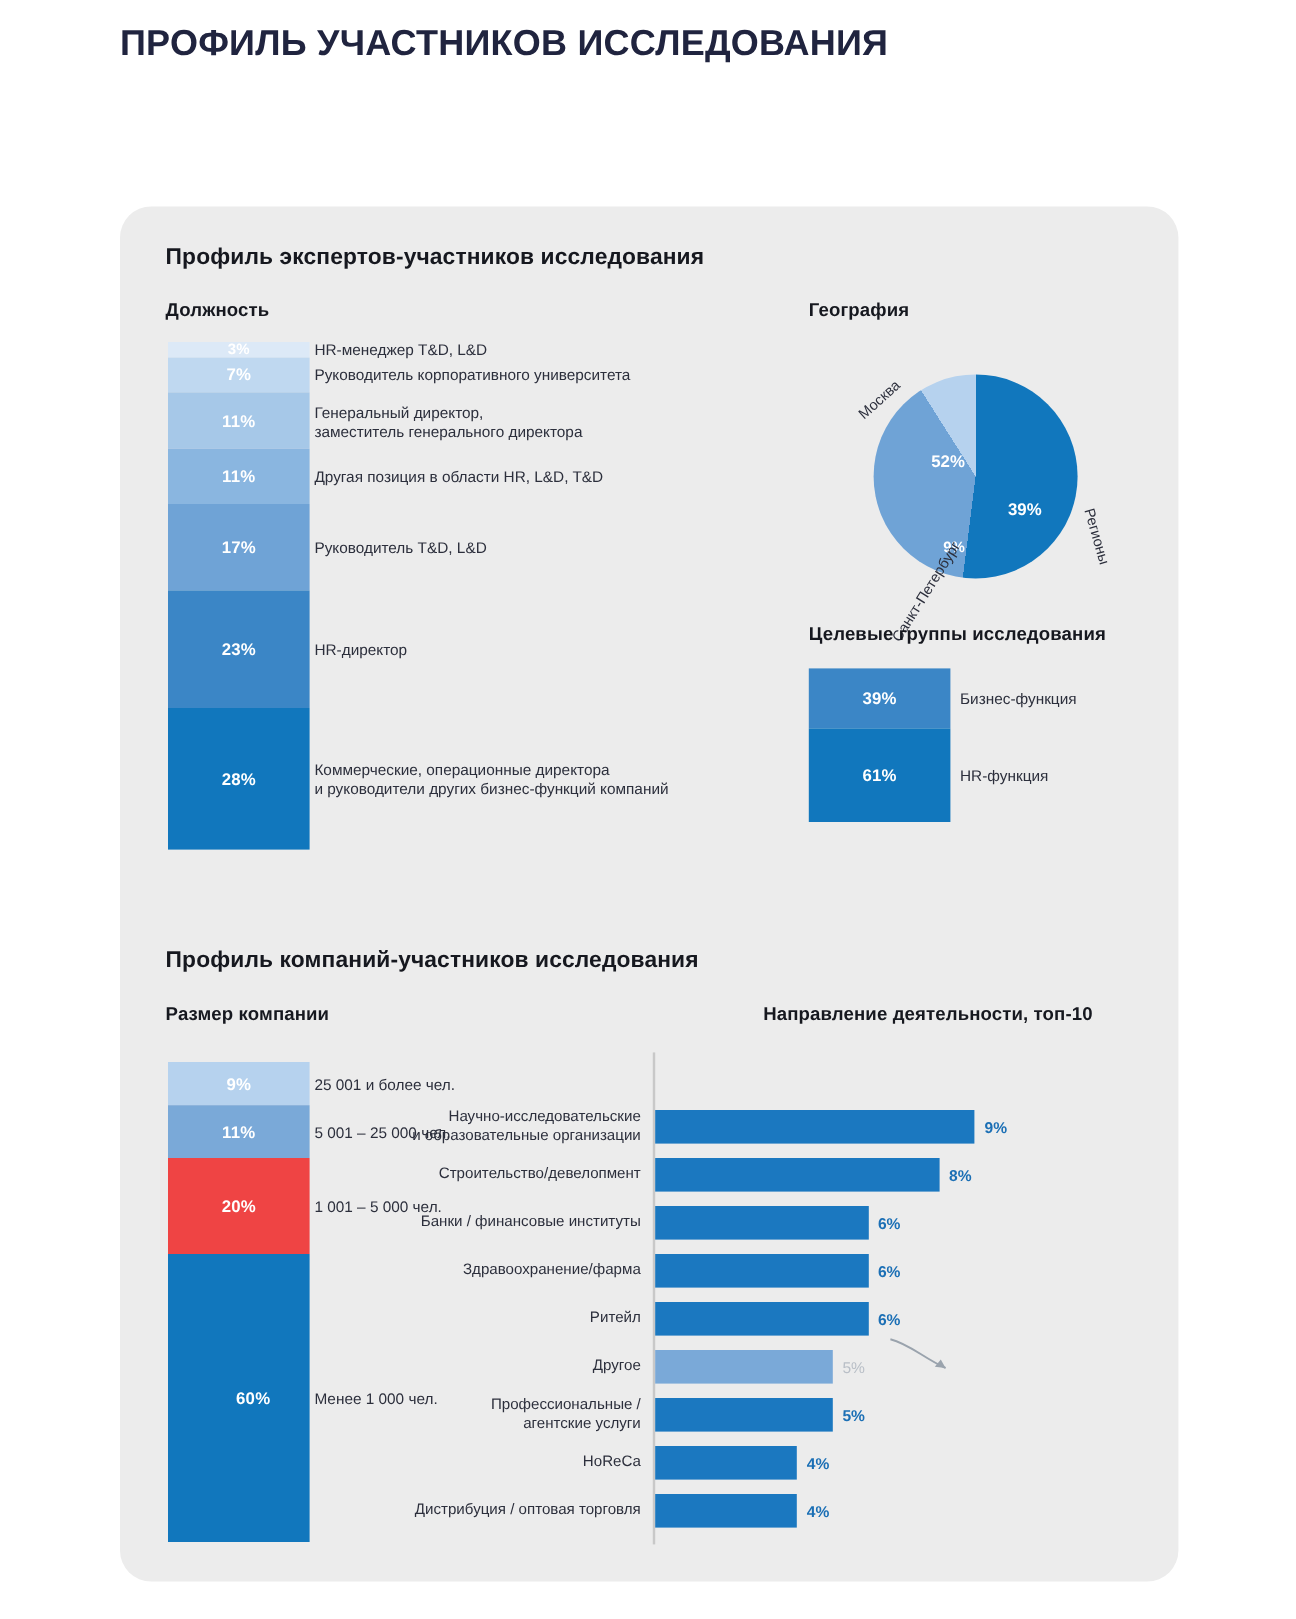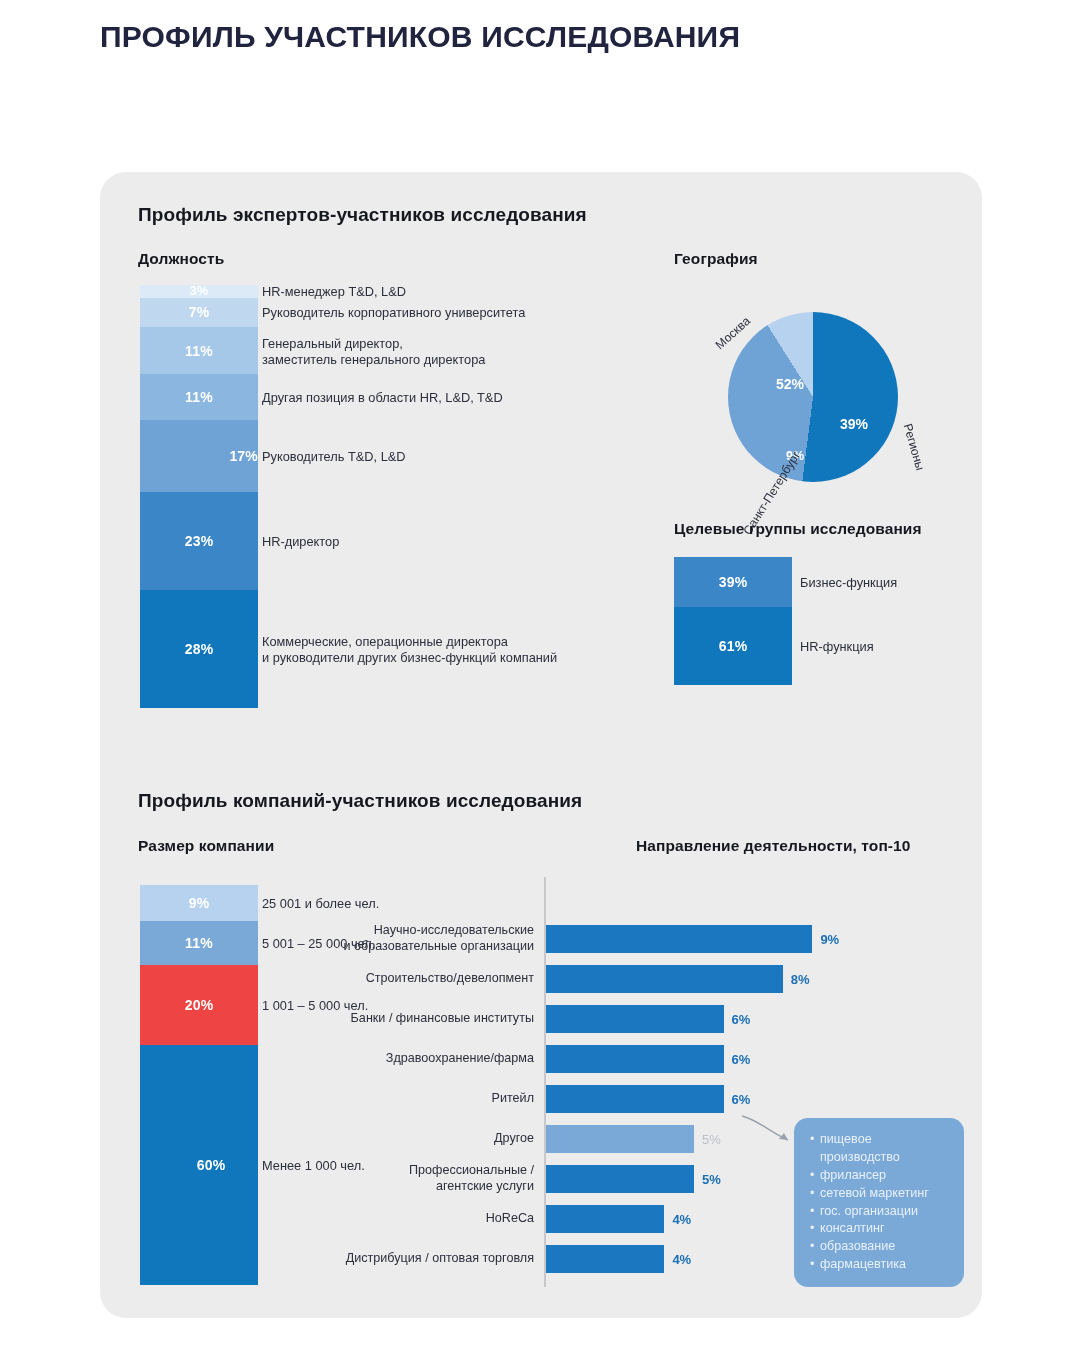--- a/index.html
+++ b/index.html
@@ -194,21 +194,21 @@
       </div>
       <div class="seg" style="height: 29.61px; background: rgb(191, 216, 240);">
         <span class="val">7%</span>
       </div>
       <div class="seg" style="height: 46.53px; background: rgb(166, 200, 232);">
         <span class="val">11%</span>
       </div>
       <div class="seg" style="height: 46.53px; background: rgb(138, 182, 224);">
         <span class="val">11%</span>
       </div>
-      <div class="seg" style="height: 71.91px; background: rgb(111, 163, 214); justify-content: flex-end;">
+      <div class="seg" style="height: 71.91px; background: rgb(111, 163, 214);">
         <span class="val">17%</span>
       </div>
       <div class="seg" style="height: 97.29px; background: rgb(59, 134, 198);">
         <span class="val">23%</span>
       </div>
       <div class="seg" style="height: 118.44px; background: rgb(17, 119, 189);">
         <span class="val">28%</span>
       </div>
     </div>
   <div class="stack-labels" id="position-stack-labels" style="left:162px; top:113px; width:420px; height:423px;">
@@ -321,30 +321,19 @@
         <div class="hbar-bar" style="width: 118.4px;"></div>
         <span class="hbar-val">4%</span>
       </div>
       <div class="hbar-row" style="top: 360px;">
         <div class="hbar-cat">Дистрибуция / оптовая торговля</div>
         <div class="hbar-bar" style="width: 118.4px;"></div>
         <span class="hbar-val">4%</span>
       </div>
     </div>
 
-  <div class="callout" style="left:694px; top:946px; width:170px;">
-    <ul id="callout-list">
-        <li>пищевое производство</li>
-        <li>фрилансер</li>
-        <li>сетевой маркетинг</li>
-        <li>гос. организации</li>
-        <li>консалтинг</li>
-        <li>образование</li>
-        <li>фармацевтика</li>
-      </ul>
-  </div>
 
   <svg style="position:absolute; left:640px; top:938px; width:66px; height:48px; overflow:visible;">
     <path d="M2 6 C 18 10, 30 22, 48 30" stroke="#9aa3ad" stroke-width="1.6" fill="none"></path>
     <path d="M48 30 L 39 29 L 44 23 Z" fill="#9aa3ad"></path>
   </svg>
 
 </div>
 
 </body></html>

